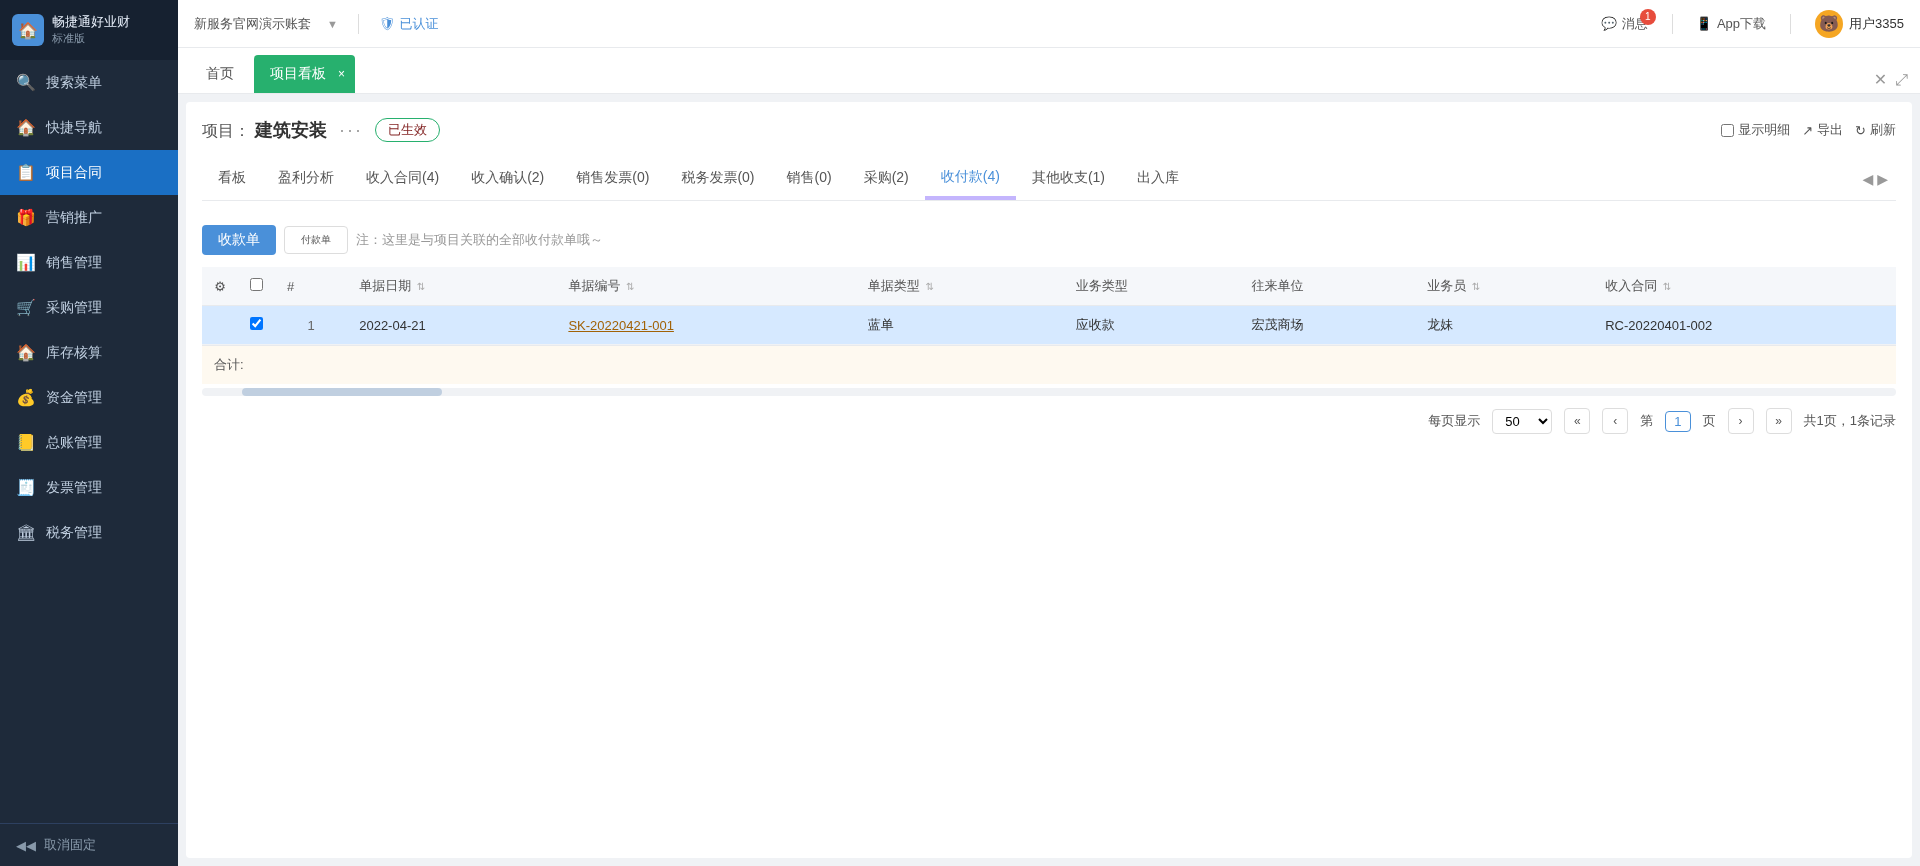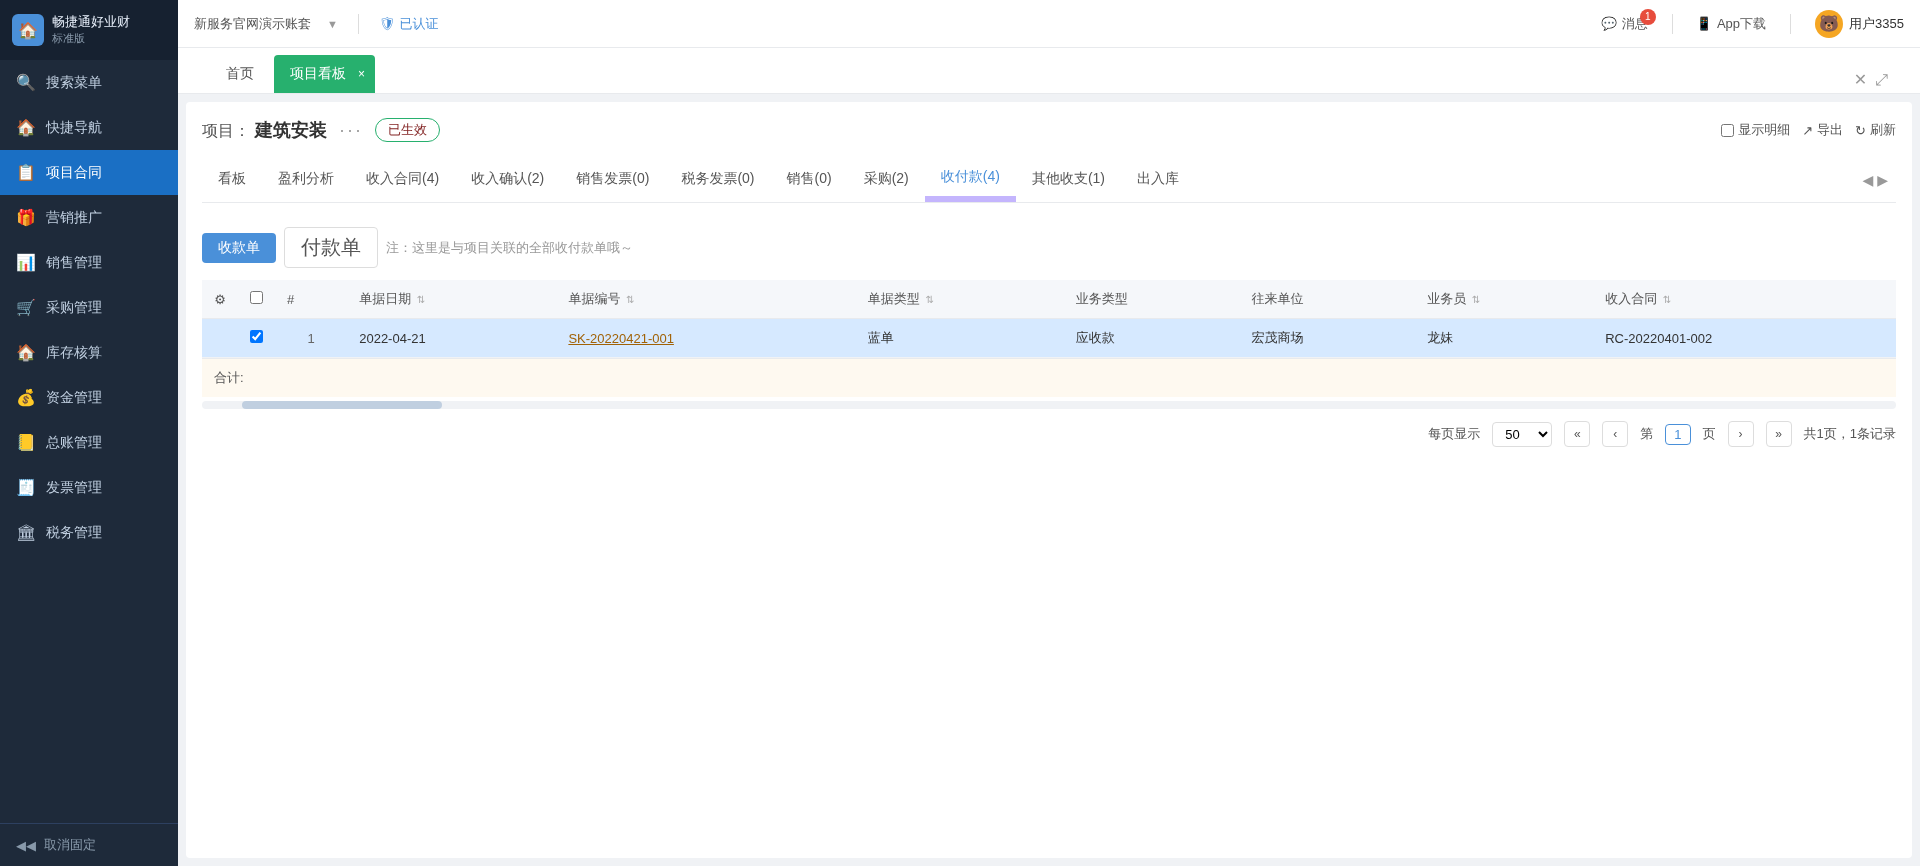--- a/index.html
+++ b/index.html
@@ -164,21 +164,21 @@
       justify-content: center;
       font-size: 16px;
     }
 
     
     .tabbar {
       background: white;
       height: 46px;
       display: flex;
       align-items: flex-end;
-      padding: 0 32px;
+      padding: 0 12px;
       border-bottom: 1px solid #e8eaed;
       gap: 4px;
       flex-shrink: 0;
     }
     .tabbar-tab {
       padding: 10px 16px;
       font-size: 14px;
       cursor: pointer;
       color: #555;
       border-radius: 4px 4px 0 0;
@@ -288,21 +288,21 @@
     .subtab {
       padding: 10px 16px;
       font-size: 14px;
       cursor: pointer;
       color: #555;
       white-space: nowrap;
       border-bottom: 2px solid transparent;
     }
     .subtab.active {
       color: #4a90d9;
-      border-bottom: 6px solid #c4b5fd;
+      border-bottom: 4px solid #c4b5fd;
     }
     .subtab-arrow {
       margin-left: auto;
       padding: 8px;
       cursor: pointer;
       color: #999;
       display: flex;
       gap: 4px;
     }
 
@@ -322,21 +322,21 @@
       cursor: pointer;
       font-size: 14px;
     }
     .btn-default {
       background: white;
       color: #555;
       padding: 6px 16px;
       border-radius: 4px;
       border: 1px solid #ddd;
       cursor: pointer;
-      font-size: 20px;
+      font-size: 10px;
     }
     .btn-note {
       color: #999;
       font-size: 13px;
     }
 
     
     .table-wrapper {
       width: 100%;
       overflow-x: auto;

